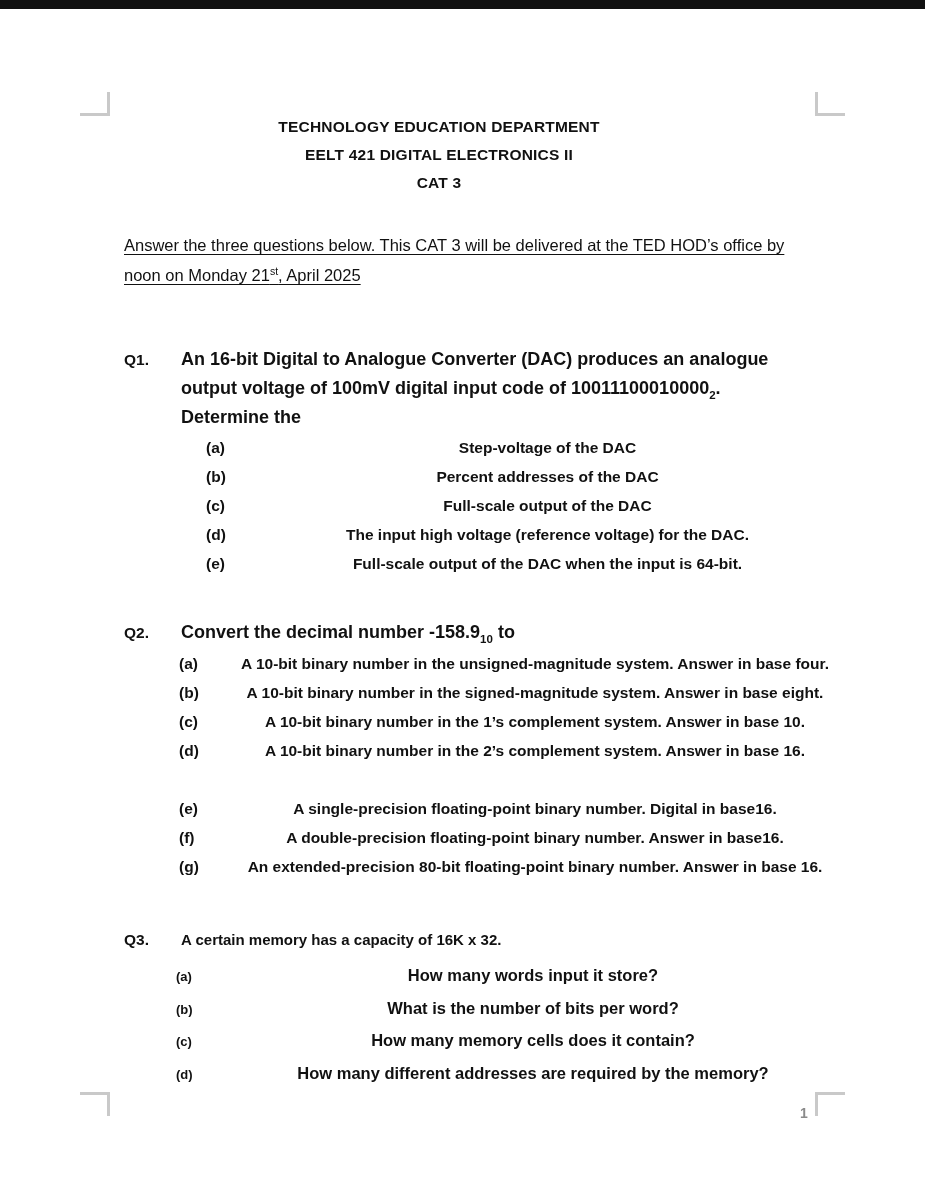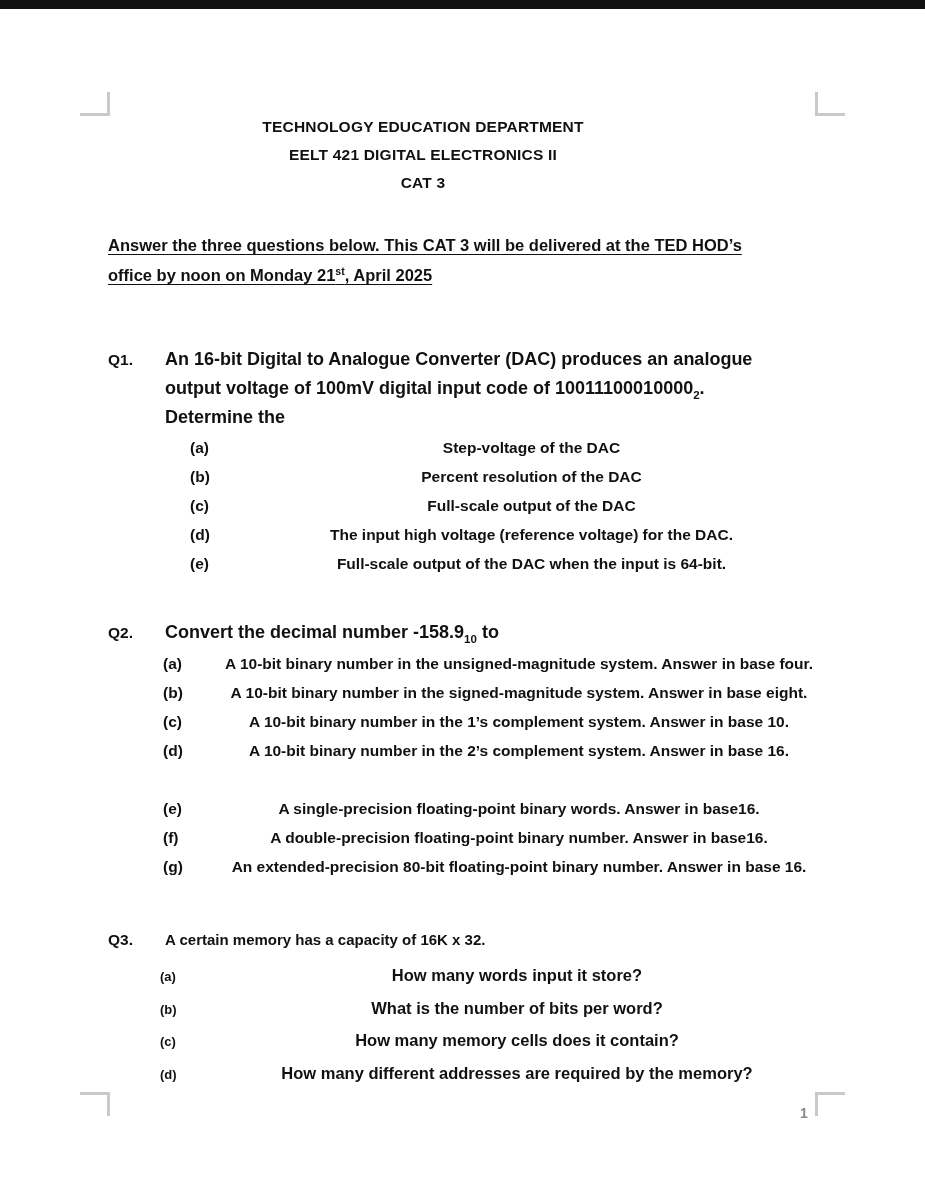--- a/index.html
+++ b/index.html
@@ -57,41 +57,41 @@
   .mark.bl .v { right: 0; top: 0; width: 3px; height: 24px; }
   .mark.bl .h { left: 0; top: 0; height: 3px; width: 30px; }
   
   .mark.br { left: 815px; top: 1092px; }
   .mark.br .v { left: 0; top: 0; width: 3px; height: 24px; }
   .mark.br .h { left: 0; top: 0; height: 3px; width: 30px; }
 
   
   .content {
     position: absolute;
-    left: 0;
+    left: 16px;
     top: 0;
     width: 846px;
   }
 
   .title-block {
     text-align: center;
     margin-top: 113px;
   }
   .title-line {
     font-size: 15.5px;
     font-weight: bold;
     letter-spacing: 0.2px;
     line-height: 28px;
   }
 
   .instruction {
     margin: 33px 0 0 108px;
     width: 680px;
     font-size: 16.5px;
-    font-weight: bold;
+    font-weight: normal;
     line-height: 30px;
   }
   .instruction u {
     text-decoration: underline;
     text-underline-offset: 3px;
   }
   sup { font-size: 0.64em; vertical-align: super; line-height: 0; }
   sub { font-size: 0.64em; vertical-align: sub; line-height: 0; }
 
   .question {
@@ -197,21 +197,21 @@
         <div class="q-label">Q1.</div>
         <div class="q-stem"><span>An 16-bit Digital to Analogue Converter (DAC) produces an analogue output voltage of 100mV digital input code of 10011100010000</span><sub>2</sub><span>. Determine the</span></div>
       </div>
       <ul class="sublist">
         <li class="subitem">
             <span class="lbl">(a)</span>
             <span class="txt">Step-voltage of the DAC</span>
           </li>
         <li class="subitem">
             <span class="lbl">(b)</span>
-            <span class="txt">Percent resolution of the DAC</span>
+            <span class="txt">Percent addresses of the DAC</span>
           </li>
         <li class="subitem">
             <span class="lbl">(c)</span>
             <span class="txt">Full-scale output of the DAC</span>
           </li>
         <li class="subitem">
             <span class="lbl">(d)</span>
             <span class="txt">The input high voltage (reference voltage) for the DAC.</span>
           </li>
         <li class="subitem">
@@ -239,21 +239,21 @@
             <span class="lbl">(c)</span>
             <span class="txt">A 10-bit binary number in the 1’s complement system. Answer in base 10.</span>
           </li>
         <li class="subitem">
             <span class="lbl">(d)</span>
             <span class="txt">A 10-bit binary number in the 2’s complement system. Answer in base 16.</span>
           </li>
         <li class="spacer-line"></li>
         <li class="subitem">
             <span class="lbl">(e)</span>
-            <span class="txt">A single-precision floating-point binary words. Answer in base16.</span>
+            <span class="txt">A single-precision floating-point binary number. Digital in base16.</span>
           </li>
         <li class="subitem">
             <span class="lbl">(f) </span>
             <span class="txt">A double-precision floating-point binary number. Answer in base16.</span>
           </li>
         <li class="subitem">
             <span class="lbl">(g)</span>
             <span class="txt">An extended-precision 80-bit floating-point binary number. Answer in base 16.</span>
           </li>
       </ul>

